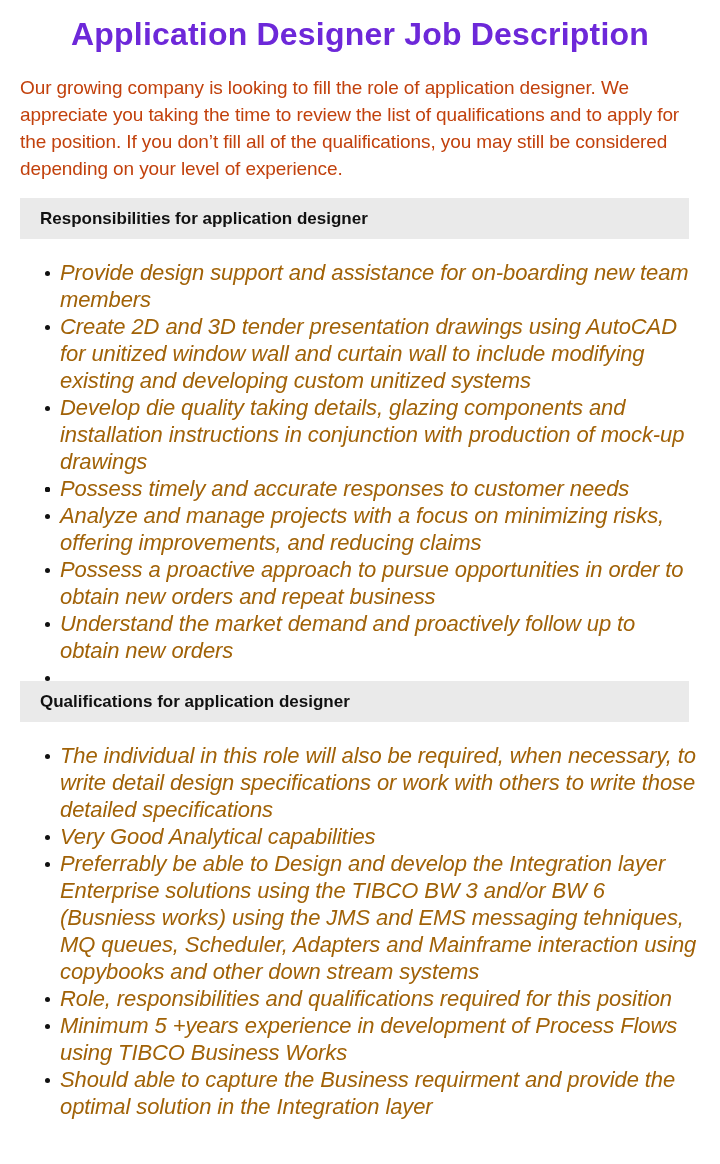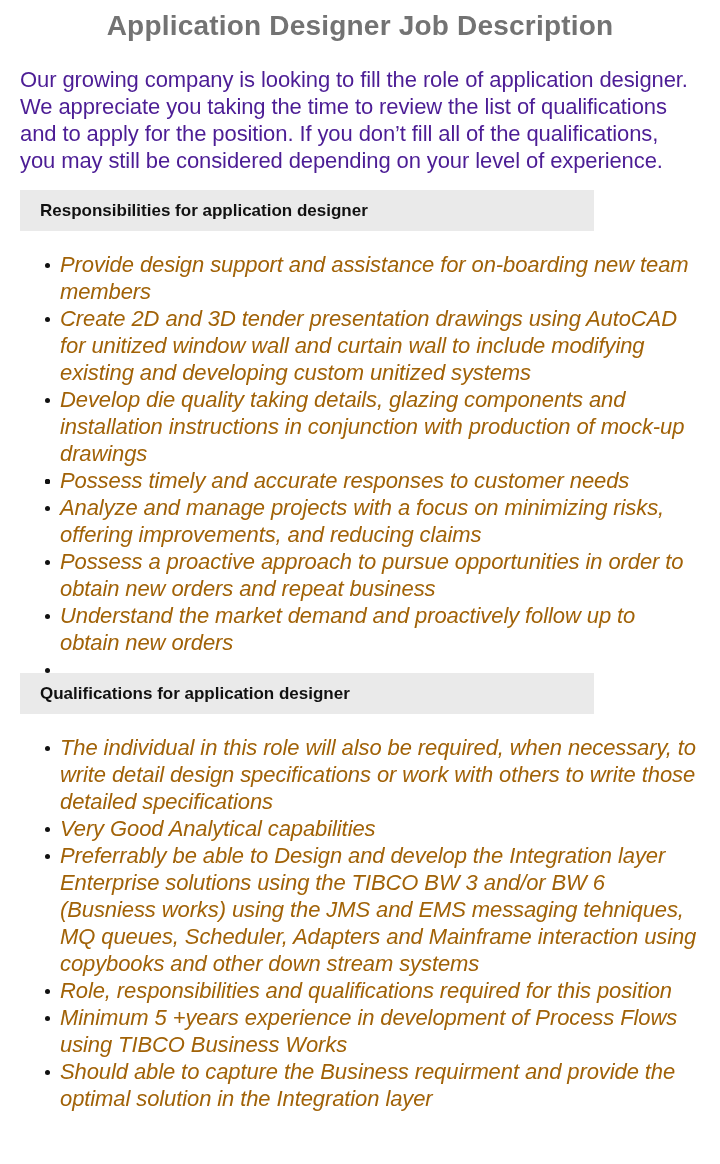--- a/index.html
+++ b/index.html
@@ -13,40 +13,40 @@
       overflow: hidden;
       font-family: "Liberation Sans", "DejaVu Sans", sans-serif;
       color: #111111;
     }
     .page {
       padding: 0 20px 0 20px;
       box-sizing: border-box;
       width: 720px;
     }
     h1.title {
-      margin: 4px;
+      margin: 12px;
       padding-top: 2px;
       height: 44px;
       text-align: center;
-      font-size: 28px;
+      font-size: 32px;
       font-weight: bold;
       line-height: 40px;
-      color: #737373;
+      color: #6d28d9;
       letter-spacing: 0.2px;
     }
     p.intro {
       margin: 16px 6px 0 0;
-      font-size: 22px;
+      font-size: 19px;
       line-height: 27px;
-      color: #4c1d95;
+      color: #c2410c;
       letter-spacing: -0.1px;
     }
     .section-header {
       margin-top: 16px;
-      width: 574px;
+      width: 669px;
       height: 41px;
       background: #eaeaea;
       box-sizing: border-box;
       padding-left: 20px;
       display: flex;
       align-items: center;
       font-size: 17px;
       font-weight: bold;
       color: #111111;
     }

